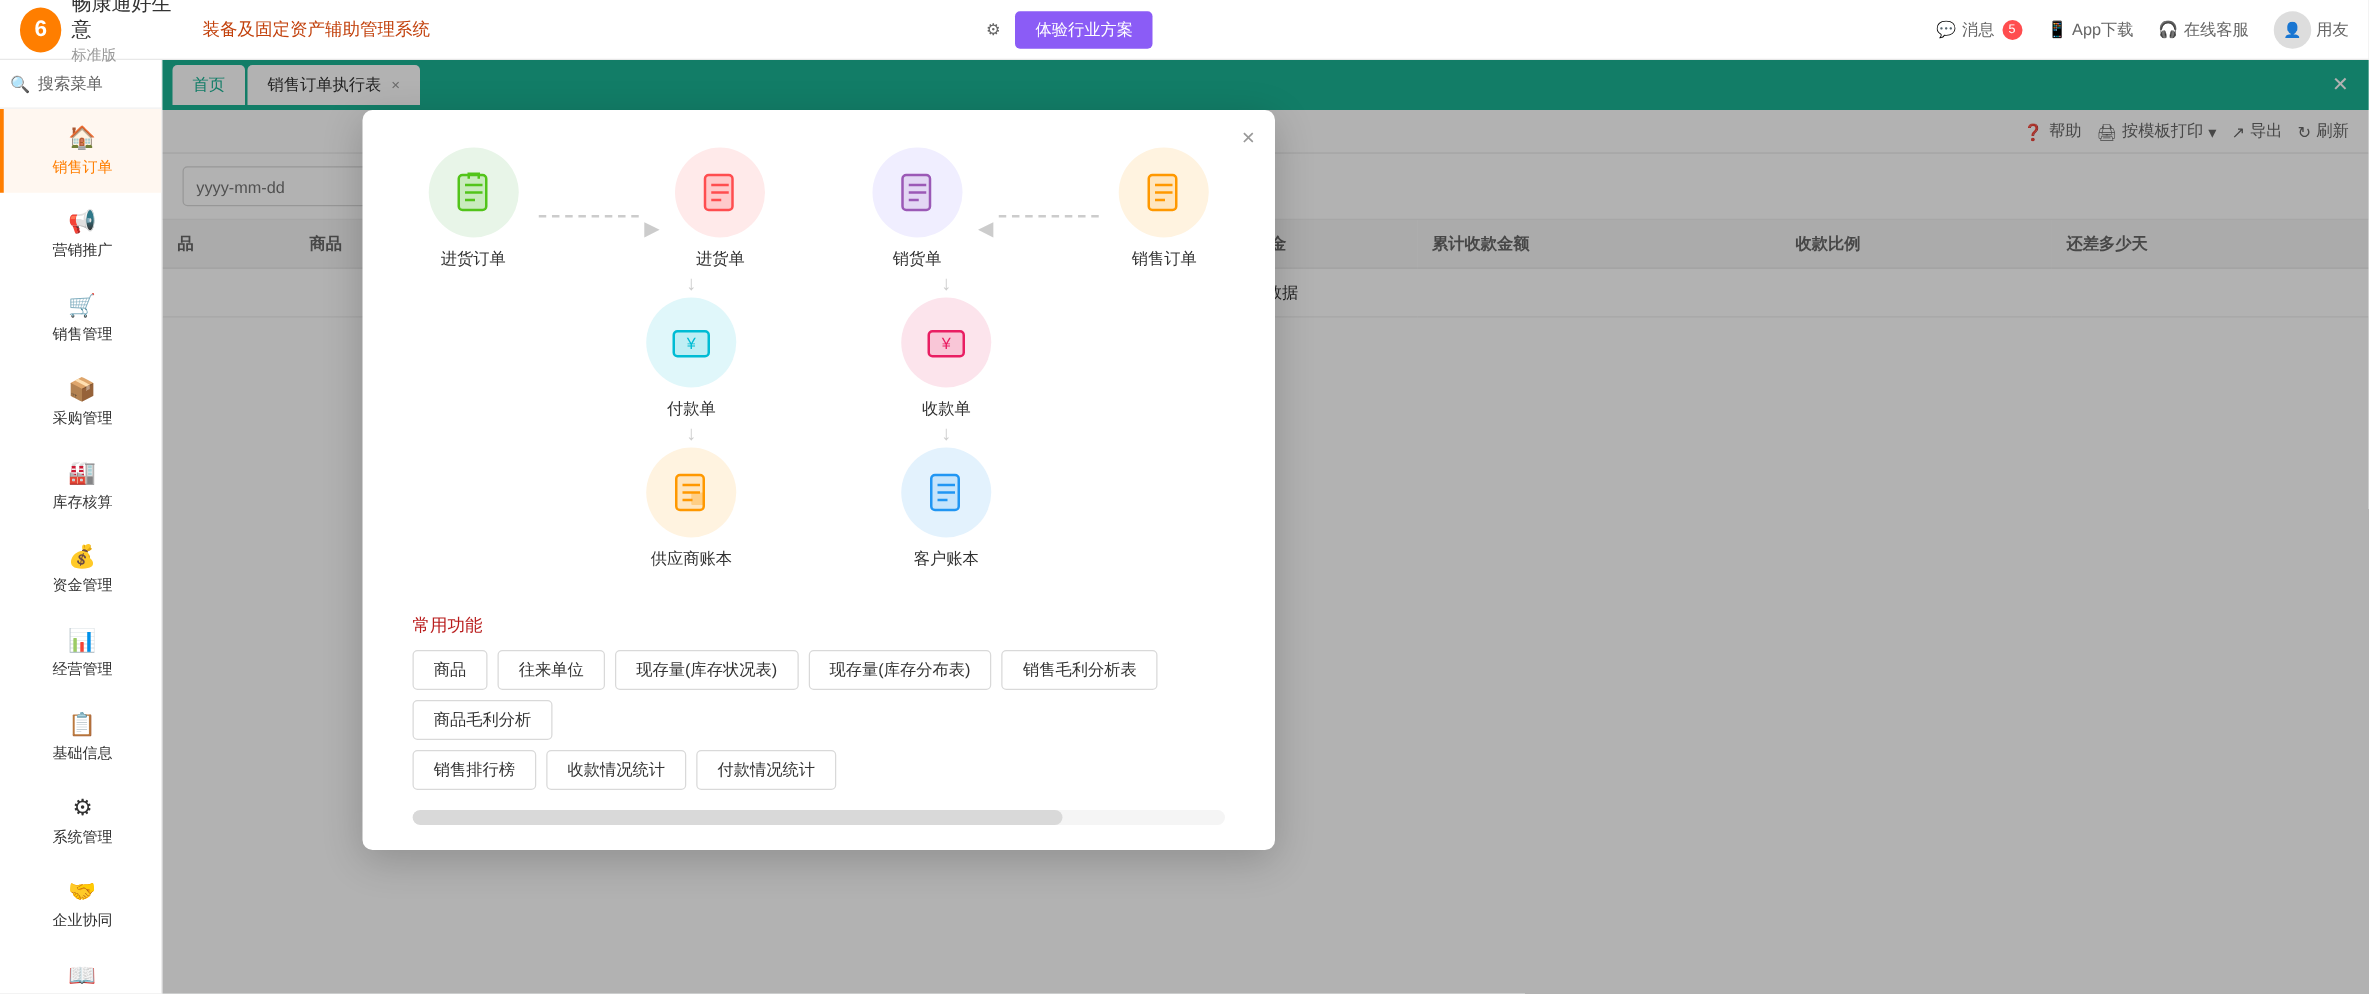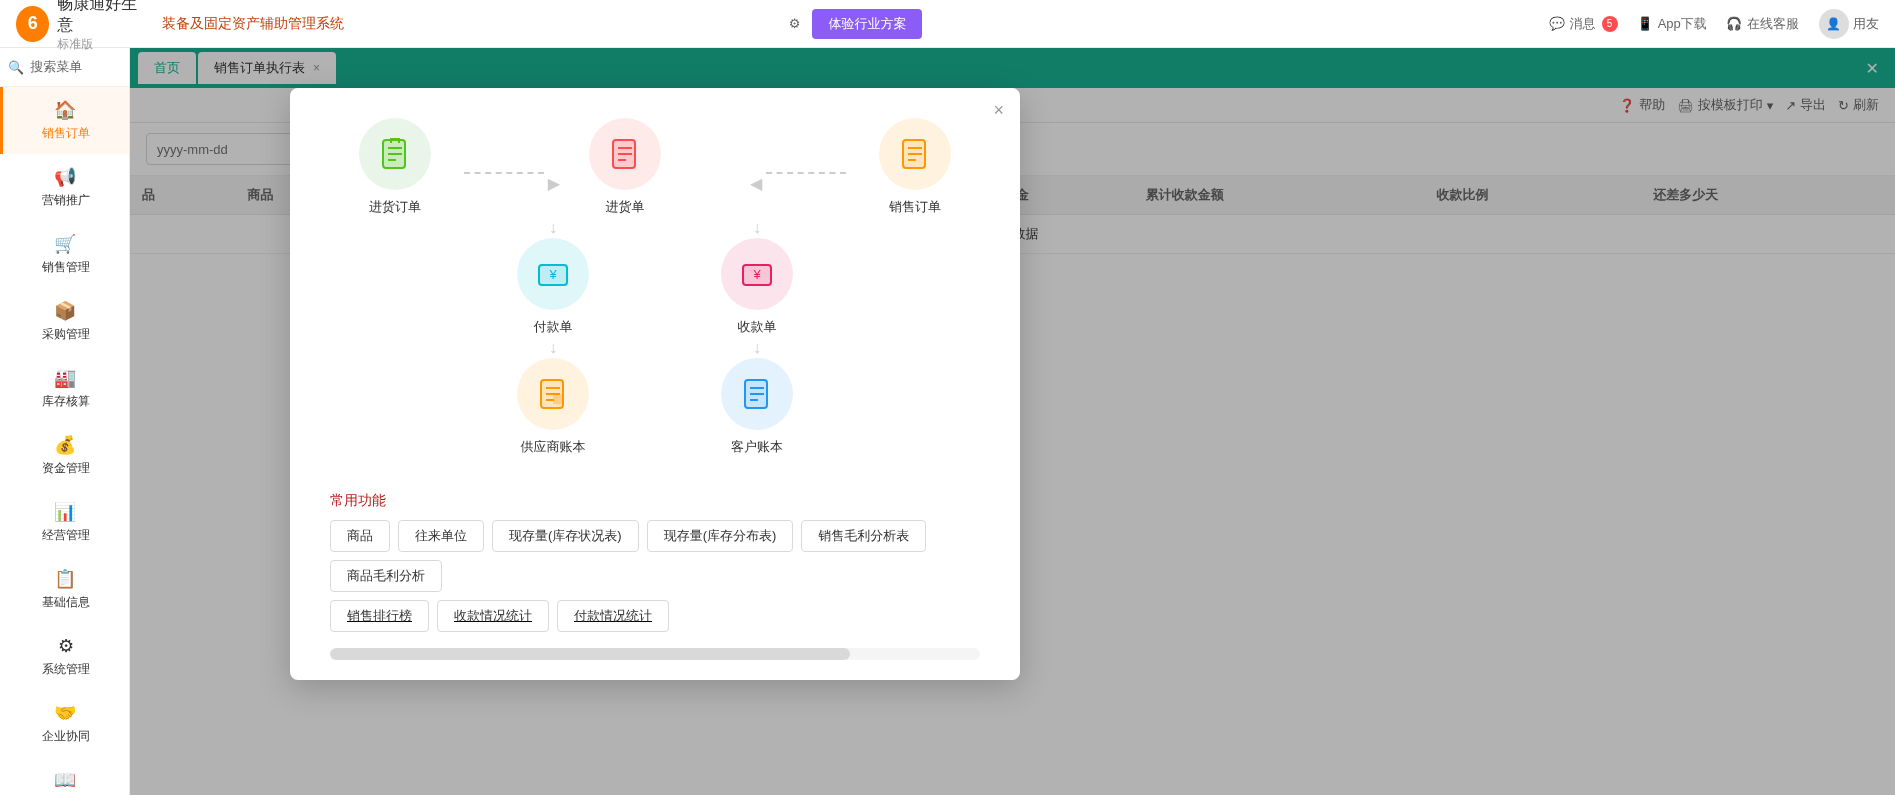--- a/index.html
+++ b/index.html
@@ -498,20 +498,32 @@
                       <line x1="11" y1="12" x2="25" y2="12" stroke="#ff4d4f" stroke-width="2"></line>
                       <line x1="11" y1="18" x2="25" y2="18" stroke="#ff4d4f" stroke-width="2"></line>
                       <line x1="11" y1="24" x2="19" y2="24" stroke="#ff4d4f" stroke-width="2"></line>
                     </svg>
                 </div>
                 <span class="flow-label">进货单</span>
               </div>
 
               <div style="flex:1; padding-bottom:22px; display:flex; align-items:center; justify-content:center; min-width:60px;"></div>
 
+              <div class="flow-node">
+                <div class="flow-circle purple">
+                  <svg width="36" height="36" viewBox="0 0 36 36">
+                      <rect x="6" y="4" width="22" height="28" rx="3" fill="#9b59b6" opacity="0.15"></rect>
+                      <rect x="6" y="4" width="22" height="28" rx="3" stroke="#9b59b6" stroke-width="2" fill="none"></rect>
+                      <line x1="11" y1="12" x2="25" y2="12" stroke="#9b59b6" stroke-width="2"></line>
+                      <line x1="11" y1="18" x2="25" y2="18" stroke="#9b59b6" stroke-width="2"></line>
+                      <line x1="11" y1="24" x2="19" y2="24" stroke="#9b59b6" stroke-width="2"></line>
+                    </svg>
+                </div>
+                <span class="flow-label">销货单</span>
+              </div>
 
               <div style="display:flex; align-items:center; padding-bottom:22px;">
                 <span style="color:#ccc; font-size:16px;">◀</span>
                 <div class="dashed-line-h"></div>
               </div>
 
               <div class="flow-node">
                 <div class="flow-circle orange">
                   <svg width="36" height="36" viewBox="0 0 36 36">
                       <rect x="6" y="4" width="22" height="28" rx="3" fill="#ff9800" opacity="0.15"></rect>
@@ -623,21 +635,21 @@
           <div class="common-func">
             <div class="common-func-title">常用功能</div>
             <div class="func-buttons">
               <button class="func-btn">商品</button>
               <button class="func-btn">往来单位</button>
               <button class="func-btn">现存量(库存状况表)</button>
               <button class="func-btn">现存量(库存分布表)</button>
               <button class="func-btn">销售毛利分析表</button>
               <button class="func-btn">商品毛利分析</button>
             </div>
-            <div class="func-buttons" style="margin-top:8px;text-decoration:underline;">
+            <div class="func-buttons" style="margin-top:8px;">
               <button class="func-btn">销售排行榜</button>
               <button class="func-btn">收款情况统计</button>
               <button class="func-btn">付款情况统计</button>
             </div>
           </div>
 
           <div class="modal-scroll">
             <div class="modal-scroll-thumb"></div>
           </div>
 

